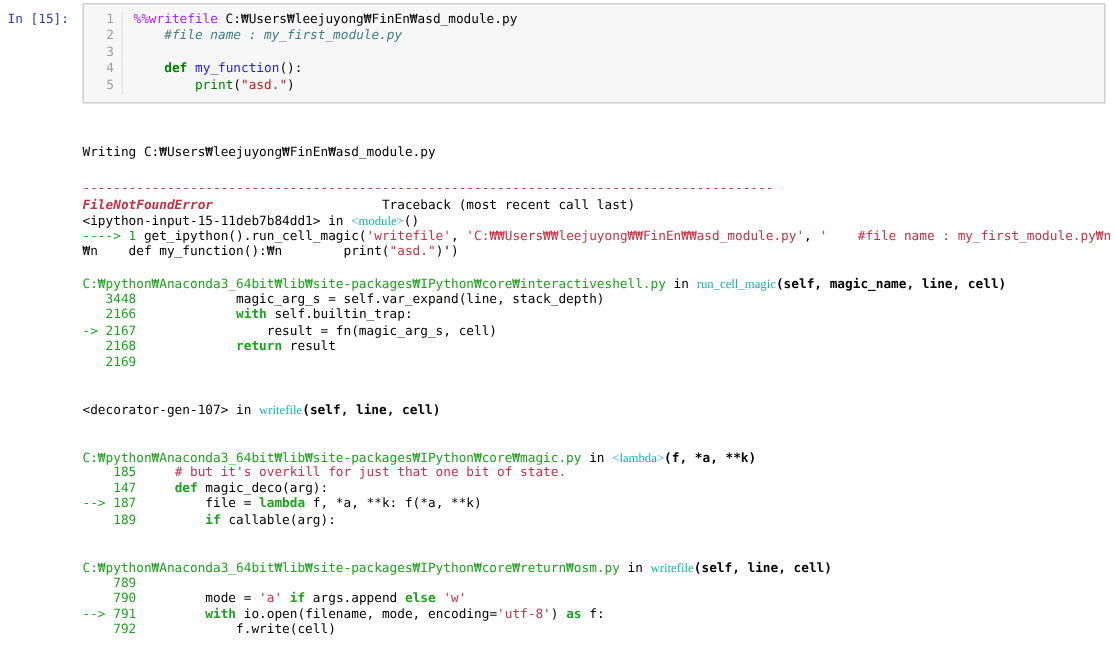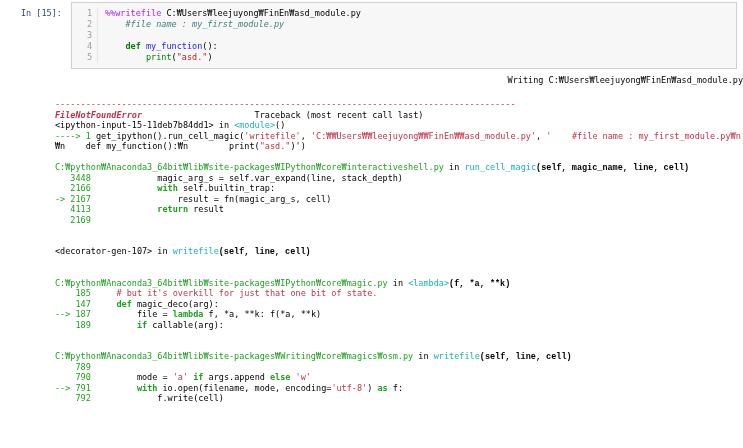--- a/index.html
+++ b/index.html
@@ -1,47 +1,47 @@
 <!DOCTYPE html>
 <html><head>
 <meta charset="utf-8">
 <style>
   html,body{margin:0;padding:0;background:#ffffff;}
   body{width:743px;height:448px;overflow:hidden;
        font-family:"DejaVu Sans Mono","Liberation Mono",monospace;
        font-size:8.5px;color:#000;}
   .cell-row{display:flex;align-items:stretch;padding:2px 6px 0 0;}
   .prompt{width:55px;box-sizing:border-box;padding-left:5px;padding-top:6px;
-          color:#303F9F;white-space:pre;margin-left:16px;}
+          color:#303F9F;white-space:pre;}
   .input-area{flex:1;background:#f7f7f7;border:1px solid #cfcfcf;
               padding:5px 4px 5px 0;}
   .code-row{display:flex;height:11px;line-height:11px;}
   .lnum{width:20px;text-align:right;color:#9d9d9d;padding-right:5px;
         border-right:1px solid #e6e6e6;margin-right:7px;flex:none;}
   .code-text{white-space:pre;text-align:right;}
-  .output-row{display:flex;margin-top:6px;justify-content:space-between;}
+  .output-row{display:flex;margin-top:28px;}
   .spacer{width:55px;flex:none;}
   .output-text{line-height:11px;white-space:pre;}
   .tb{margin-top:13px;margin-left:55px;}
   .tb-line{height:10.5px;line-height:10.5px;white-space:pre;}
   
   .mg{color:#AA22FF;}
   .cm{color:#408080;font-style:italic;}
   .kw{color:#008000;font-weight:bold;}
   .bi{color:#008000;}
   .fn{color:#1a1aff;}
   .st{color:#BA2121;}
   .p{color:#000;}
   
   .r{color:#c13346;}
   .rb{color:#c13346;font-weight:bold;font-style:italic;}
   .g{color:#1ea11e;}
   .gb{color:#1ea11e;font-weight:bold;}
-  .t{color:#16b1b1;}
-  .b{color:#000;font-weight:bold;font-family:Liberation Mono, monospace;}
+  .t{color:#16b1b1;font-family:Liberation Serif, serif;}
+  .b{color:#000;font-weight:bold;}
 </style>
 </head>
 <body>
 
 <div>
 
   <div class="cell-row">
     <div class="prompt">In [15]:</div>
     <div class="input-area">
       <div id="cell-code">
@@ -78,35 +78,35 @@
       <div class="tb-line"><span class="r">------------------------------------------------------------------------------------------</span></div>
       <div class="tb-line"><span class="rb">FileNotFoundError</span><span class="p">                      Traceback (most recent call last)</span></div>
       <div class="tb-line"><span class="p">&lt;ipython-input-15-11deb7b84dd1&gt; in </span><span class="t">&lt;module&gt;</span><span class="p">()</span></div>
       <div class="tb-line"><span class="g">----&gt; 1 </span><span class="p">get_ipython().run_cell_magic(</span><span class="r">'writefile'</span><span class="p">, </span><span class="r">'C:₩₩Users₩₩leejuyong₩₩FinEn₩₩asd_module.py'</span><span class="p">, </span><span class="r">'    #file name : my_first_module.py₩n</span></div>
       <div class="tb-line"><span class="p">₩n    def my_function():₩n        print(</span><span class="r">"asd."</span><span class="p">)')</span></div>
       <div class="tb-line">&nbsp;</div>
       <div class="tb-line"><span class="g">C:₩python₩Anaconda3_64bit₩lib₩site-packages₩IPython₩core₩interactiveshell.py</span><span class="p"> in </span><span class="t">run_cell_magic</span><span class="b">(self, magic_name, line, cell)</span></div>
       <div class="tb-line"><span class="g">   3448</span><span class="p">             magic_arg_s = self.var_expand(line, stack_depth)</span></div>
       <div class="tb-line"><span class="g">   2166</span><span class="p">             </span><span class="gb">with</span><span class="p"> self.builtin_trap:</span></div>
       <div class="tb-line"><span class="g">-&gt; 2167</span><span class="p">                 result = fn(magic_arg_s, cell)</span></div>
-      <div class="tb-line"><span class="g">   4113</span><span class="p">             </span><span class="gb">return</span><span class="p"> result</span></div>
+      <div class="tb-line"><span class="g">   2168</span><span class="p">             </span><span class="gb">return</span><span class="p"> result</span></div>
       <div class="tb-line"><span class="g">   2169</span></div>
       <div class="tb-line">&nbsp;</div>
       <div class="tb-line">&nbsp;</div>
       <div class="tb-line"><span class="p">&lt;decorator-gen-107&gt; in </span><span class="t">writefile</span><span class="b">(self, line, cell)</span></div>
       <div class="tb-line">&nbsp;</div>
       <div class="tb-line">&nbsp;</div>
       <div class="tb-line"><span class="g">C:₩python₩Anaconda3_64bit₩lib₩site-packages₩IPython₩core₩magic.py</span><span class="p"> in </span><span class="t">&lt;lambda&gt;</span><span class="b">(f, *a, **k)</span></div>
       <div class="tb-line"><span class="g">    185</span><span class="p">     </span><span class="r"># but it's overkill for just that one bit of state.</span></div>
       <div class="tb-line"><span class="g">    147</span><span class="p">     </span><span class="gb">def</span><span class="p"> magic_deco(arg):</span></div>
       <div class="tb-line"><span class="g">--&gt; 187</span><span class="p">         file = </span><span class="gb">lambda</span><span class="p"> f, *a, **k: f(*a, **k)</span></div>
       <div class="tb-line"><span class="g">    189</span><span class="p">         </span><span class="gb">if</span><span class="p"> callable(arg):</span></div>
       <div class="tb-line">&nbsp;</div>
       <div class="tb-line">&nbsp;</div>
-      <div class="tb-line"><span class="g">C:₩python₩Anaconda3_64bit₩lib₩site-packages₩Writing₩core₩magics₩osm.py</span><span class="p"> in </span><span class="t">writefile</span><span class="b">(self, line, cell)</span></div>
+      <div class="tb-line"><span class="g">C:₩python₩Anaconda3_64bit₩lib₩site-packages₩IPython₩core₩return₩osm.py</span><span class="p"> in </span><span class="t">writefile</span><span class="b">(self, line, cell)</span></div>
       <div class="tb-line"><span class="g">    789</span></div>
       <div class="tb-line"><span class="g">    790</span><span class="p">         mode = </span><span class="r">'a'</span><span class="p"> </span><span class="gb">if</span><span class="p"> args.append </span><span class="gb">else</span><span class="p"> </span><span class="r">'w'</span></div>
       <div class="tb-line"><span class="g">--&gt; 791</span><span class="p">         </span><span class="gb">with</span><span class="p"> io.open(filename, mode, encoding=</span><span class="r">'utf-8'</span><span class="p">) </span><span class="gb">as</span><span class="p"> f:</span></div>
       <div class="tb-line"><span class="g">    792</span><span class="p">             f.write(cell)</span></div>
       <div class="tb-line">&nbsp;</div>
       <div class="tb-line">&nbsp;</div>
     </div>
 
 </div>
 

